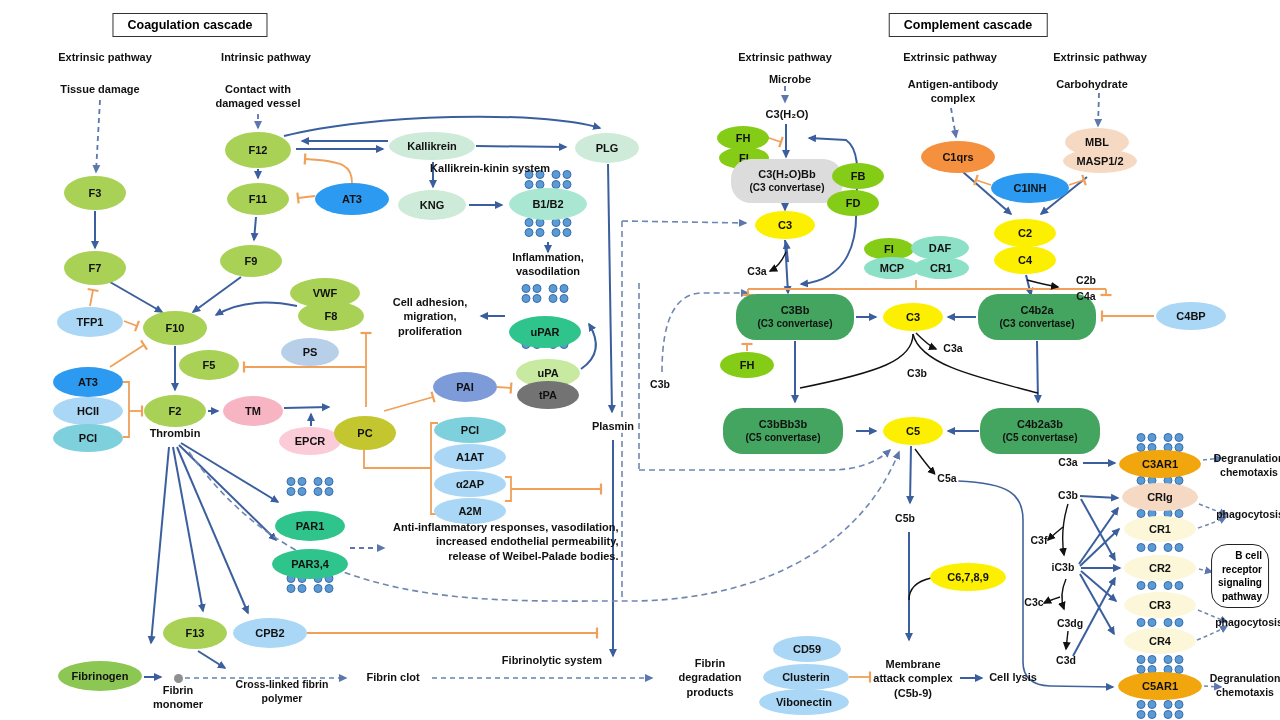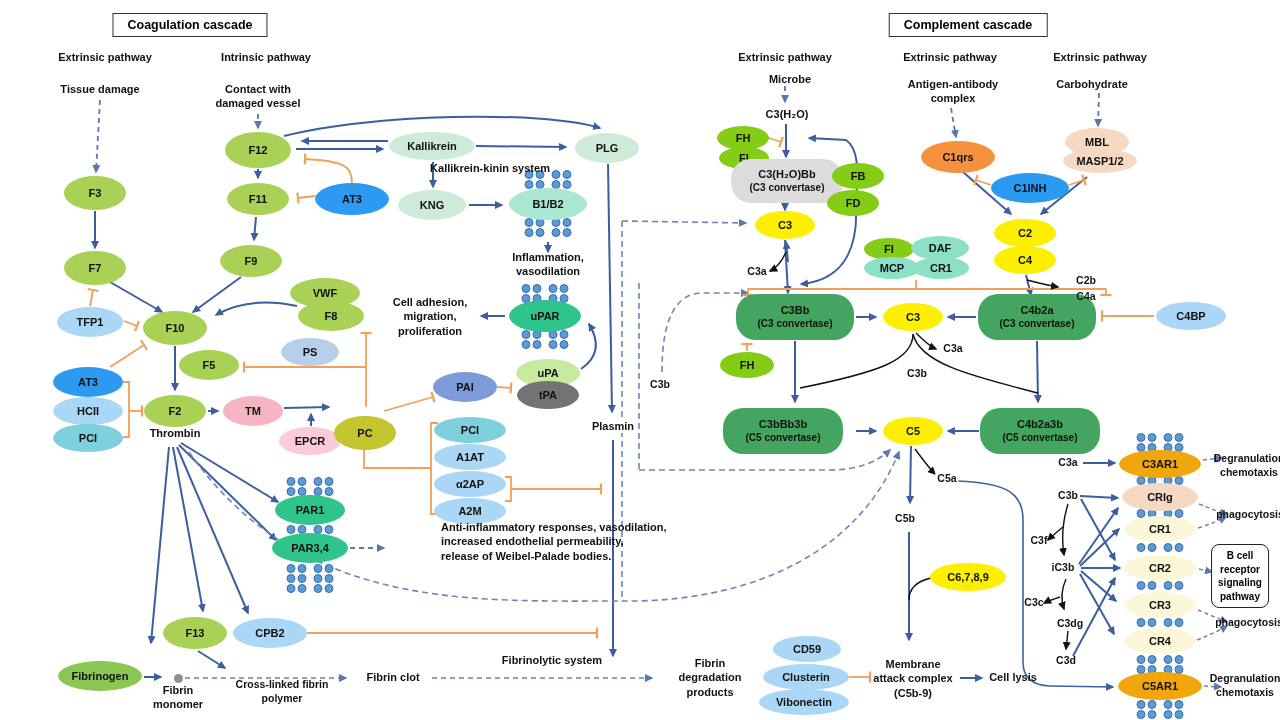--- a/index.html
+++ b/index.html
@@ -8,28 +8,28 @@
   svg.layer{position:absolute;left:0;top:0;z-index:1;}
   .nd{position:absolute;transform:translate(-50%,-50%);border-radius:50%;
       display:flex;align-items:center;justify-content:center;
       font-weight:700;font-size:11px;color:#111;z-index:2;white-space:nowrap;text-align:center;}
   .rr{border-radius:20px;flex-direction:column;line-height:1.2;}
   .rr .sub{font-size:10px;}
   .tx{position:absolute;transform:translate(-50%,-50%);font-weight:700;font-size:11px;
       color:#111;text-align:center;z-index:3;white-space:nowrap;line-height:1.3;}
   .tx.sm{font-size:10.5px;}
   .tx.onln{background:#fff;padding:0 2px;}
-  .tx-left{transform:translate(0,-50%);text-align:left;margin-left:48px;}
+  .tx-left{transform:translate(0,-50%);text-align:right;}
   .tbox{position:absolute;transform:translate(-50%,-50%);border:1.5px solid #333;background:#fff;
         padding:4px 14px;font-weight:700;font-size:12.5px;z-index:3;white-space:nowrap;}
-  .bcr{position:absolute;transform:translate(-50%,-50%);border:1.4px solid #222;border-radius:8px;
-       padding:4px 6px;font-weight:700;font-size:10px;text-align:center;z-index:3;line-height:1.35;background:#fff;}
+  .bcr{position:absolute;transform:translate(-50%,-50%);border:1.4px solid #222;border-radius:16px;
+       padding:4px 6px;font-weight:700;font-size:10px;text-align:right;z-index:3;line-height:1.35;background:#fff;}
   
   .green{background:#a8d155;} .mint{background:#cdebd8;} .aqua{background:#a9e7d2;}
-  .aqua2{background:#8ce0c6;} .emerald{background:#2fc48b;} .blue{background:#2b9af0;}
+  .aqua2{background:#8ce0c6;} .emerald{background:#2fc48b;margin-top:16px;} .blue{background:#2b9af0;}
   .lblue{background:#a9d7f5;} .teal{background:#7ed0dc;} .steel{background:#b8cfe9;}
   .pink{background:#f7b5c4;} .pinkl{background:#fbccd8;} .olive{background:#c3c62e;}
   .peri{background:#7d9bd8;} .lgreen{background:#c8e9a0;} .palegreen{background:#737373;text-align:center;}
   .fibgreen{background:#8cc653;} .yellow{background:#fcf000;} .conv{background:#43a55f;}
   .grayell{background:#dcdcdc;} .purple{background:#84cc16;} .orangeC{background:#f5913e;}
   .peach{background:#f6d9c3;} .gold{background:#f2a60e;} .cream{background:#fbf7d8;}
   
   .mem{position:absolute;transform:translateX(-50%);display:flex;flex-direction:column;gap:1px;z-index:1;}
   .mem .r{display:flex;gap:2px;justify-content:center;}
   .mem .d{width:9px;height:9px;border-radius:50%;background:#5b9bd5;border:1px solid #3a6ca8;box-sizing:border-box;}

